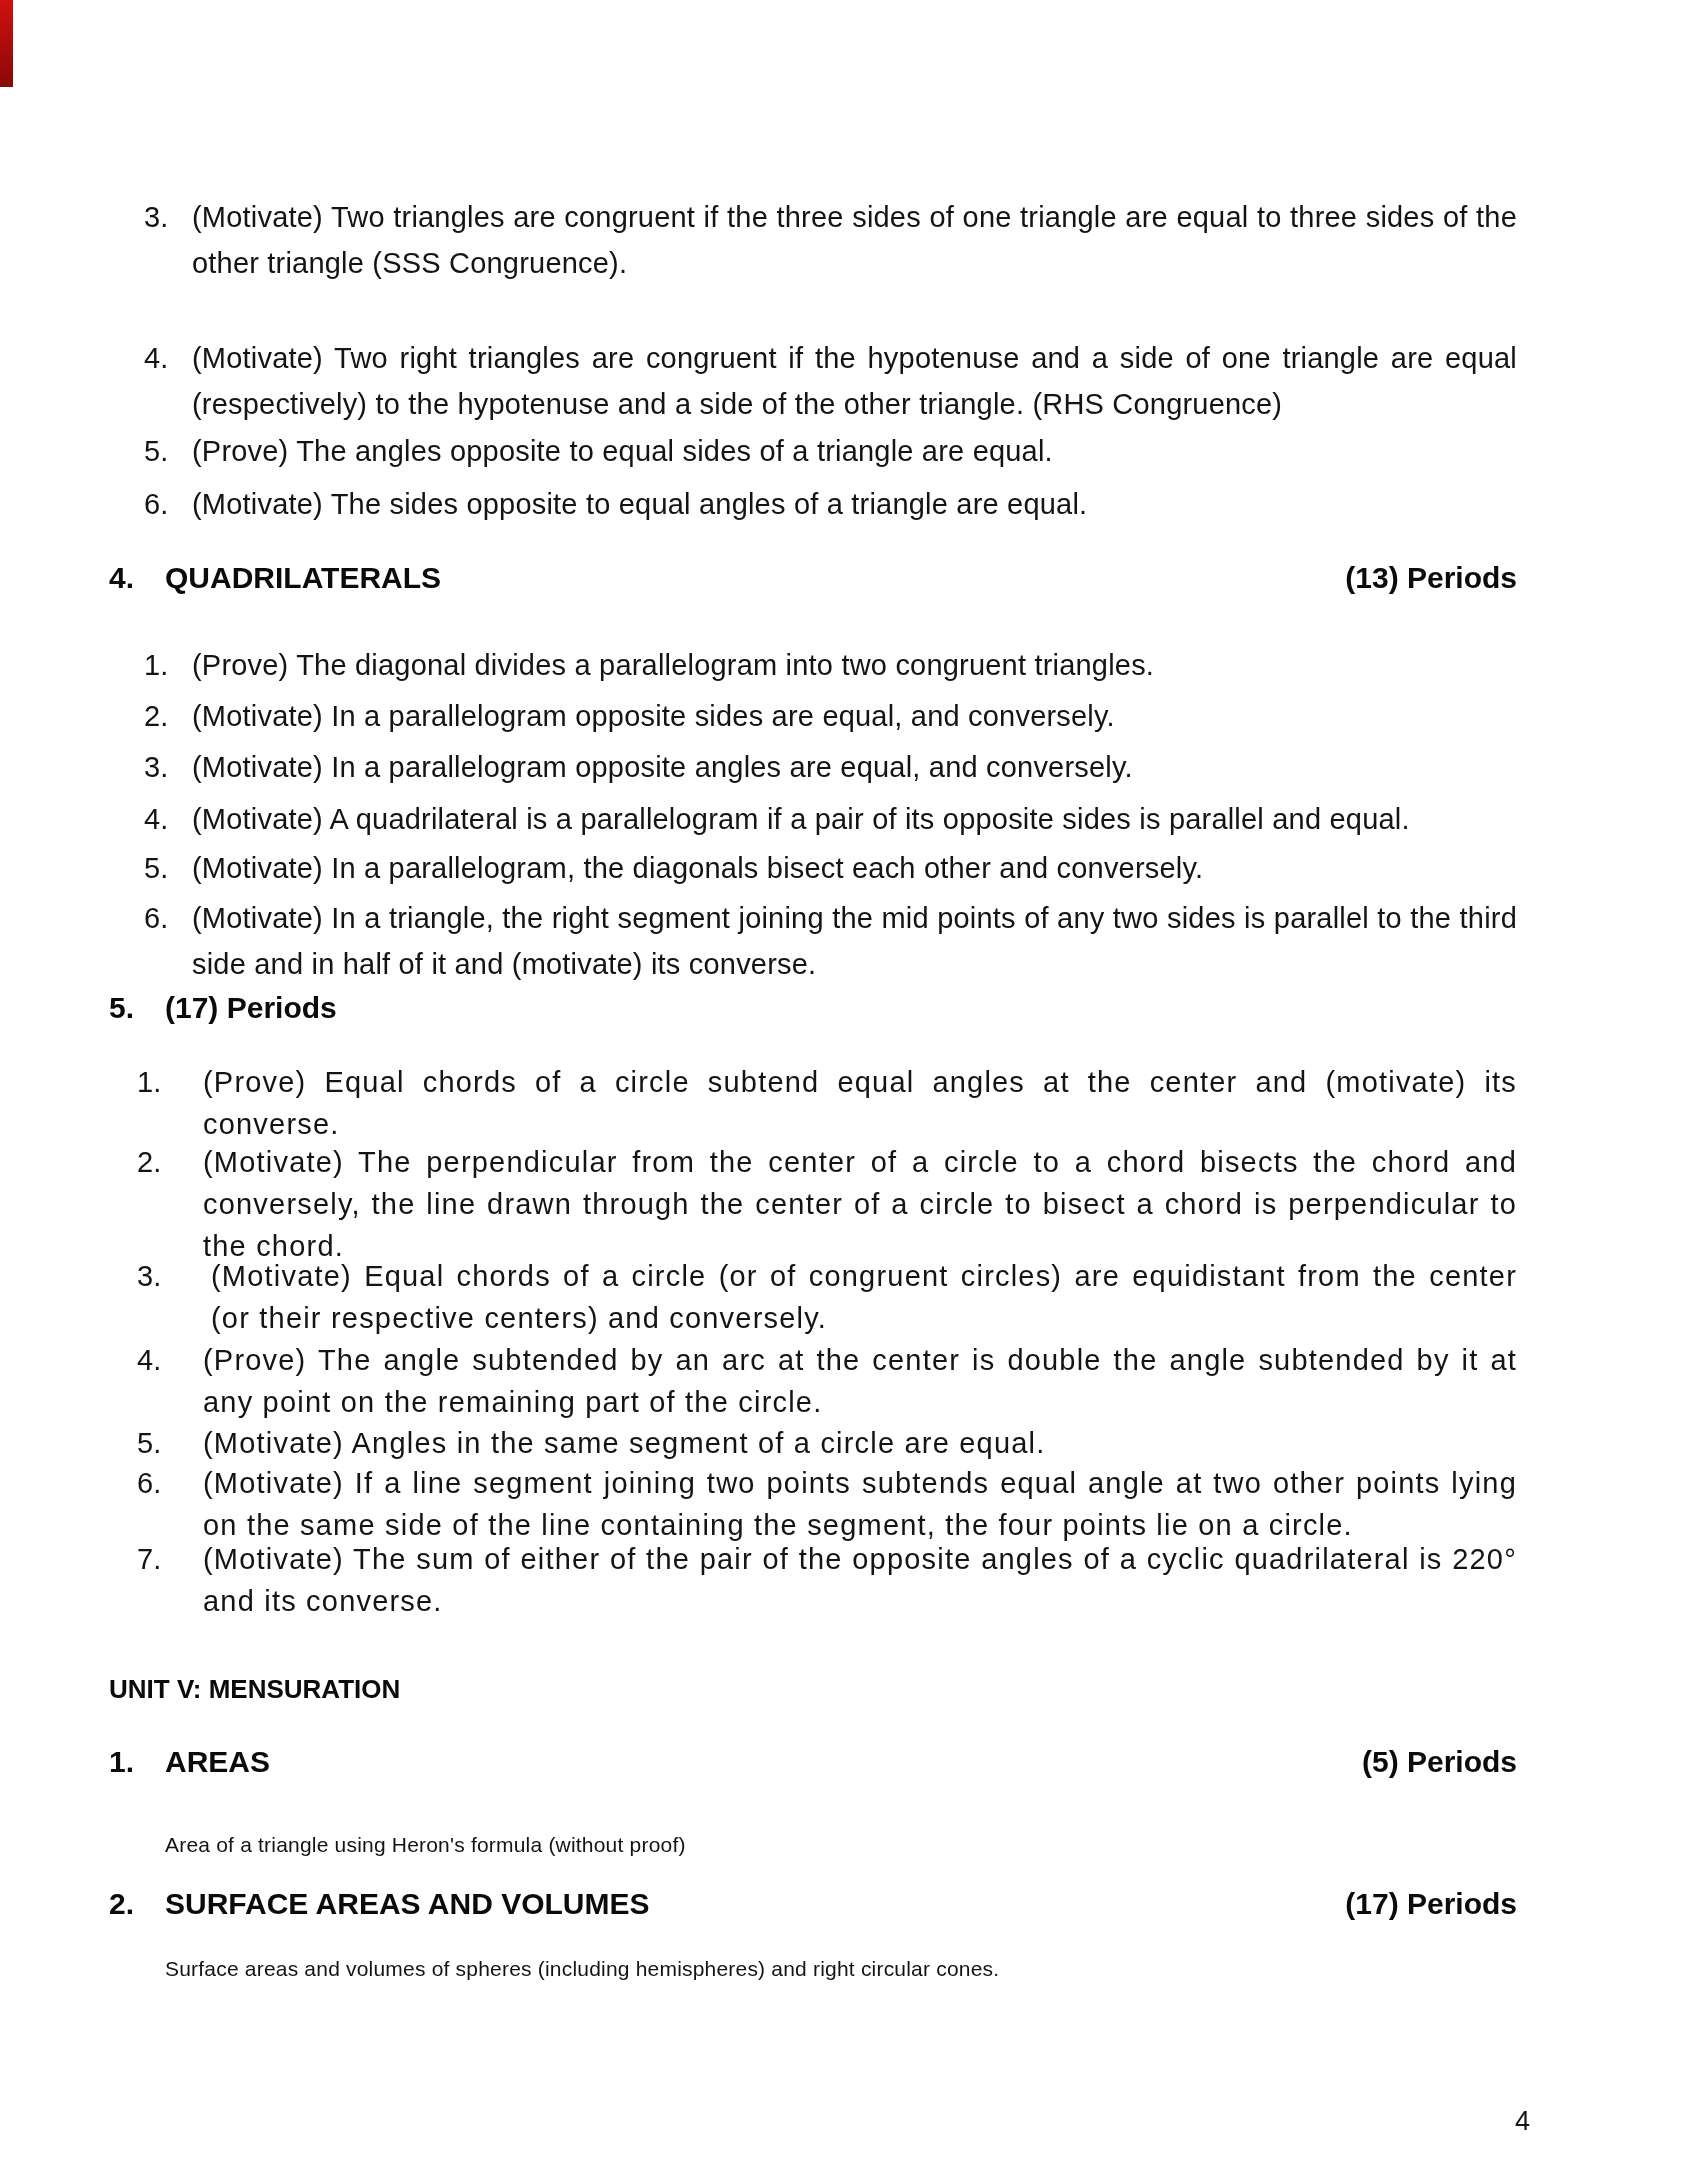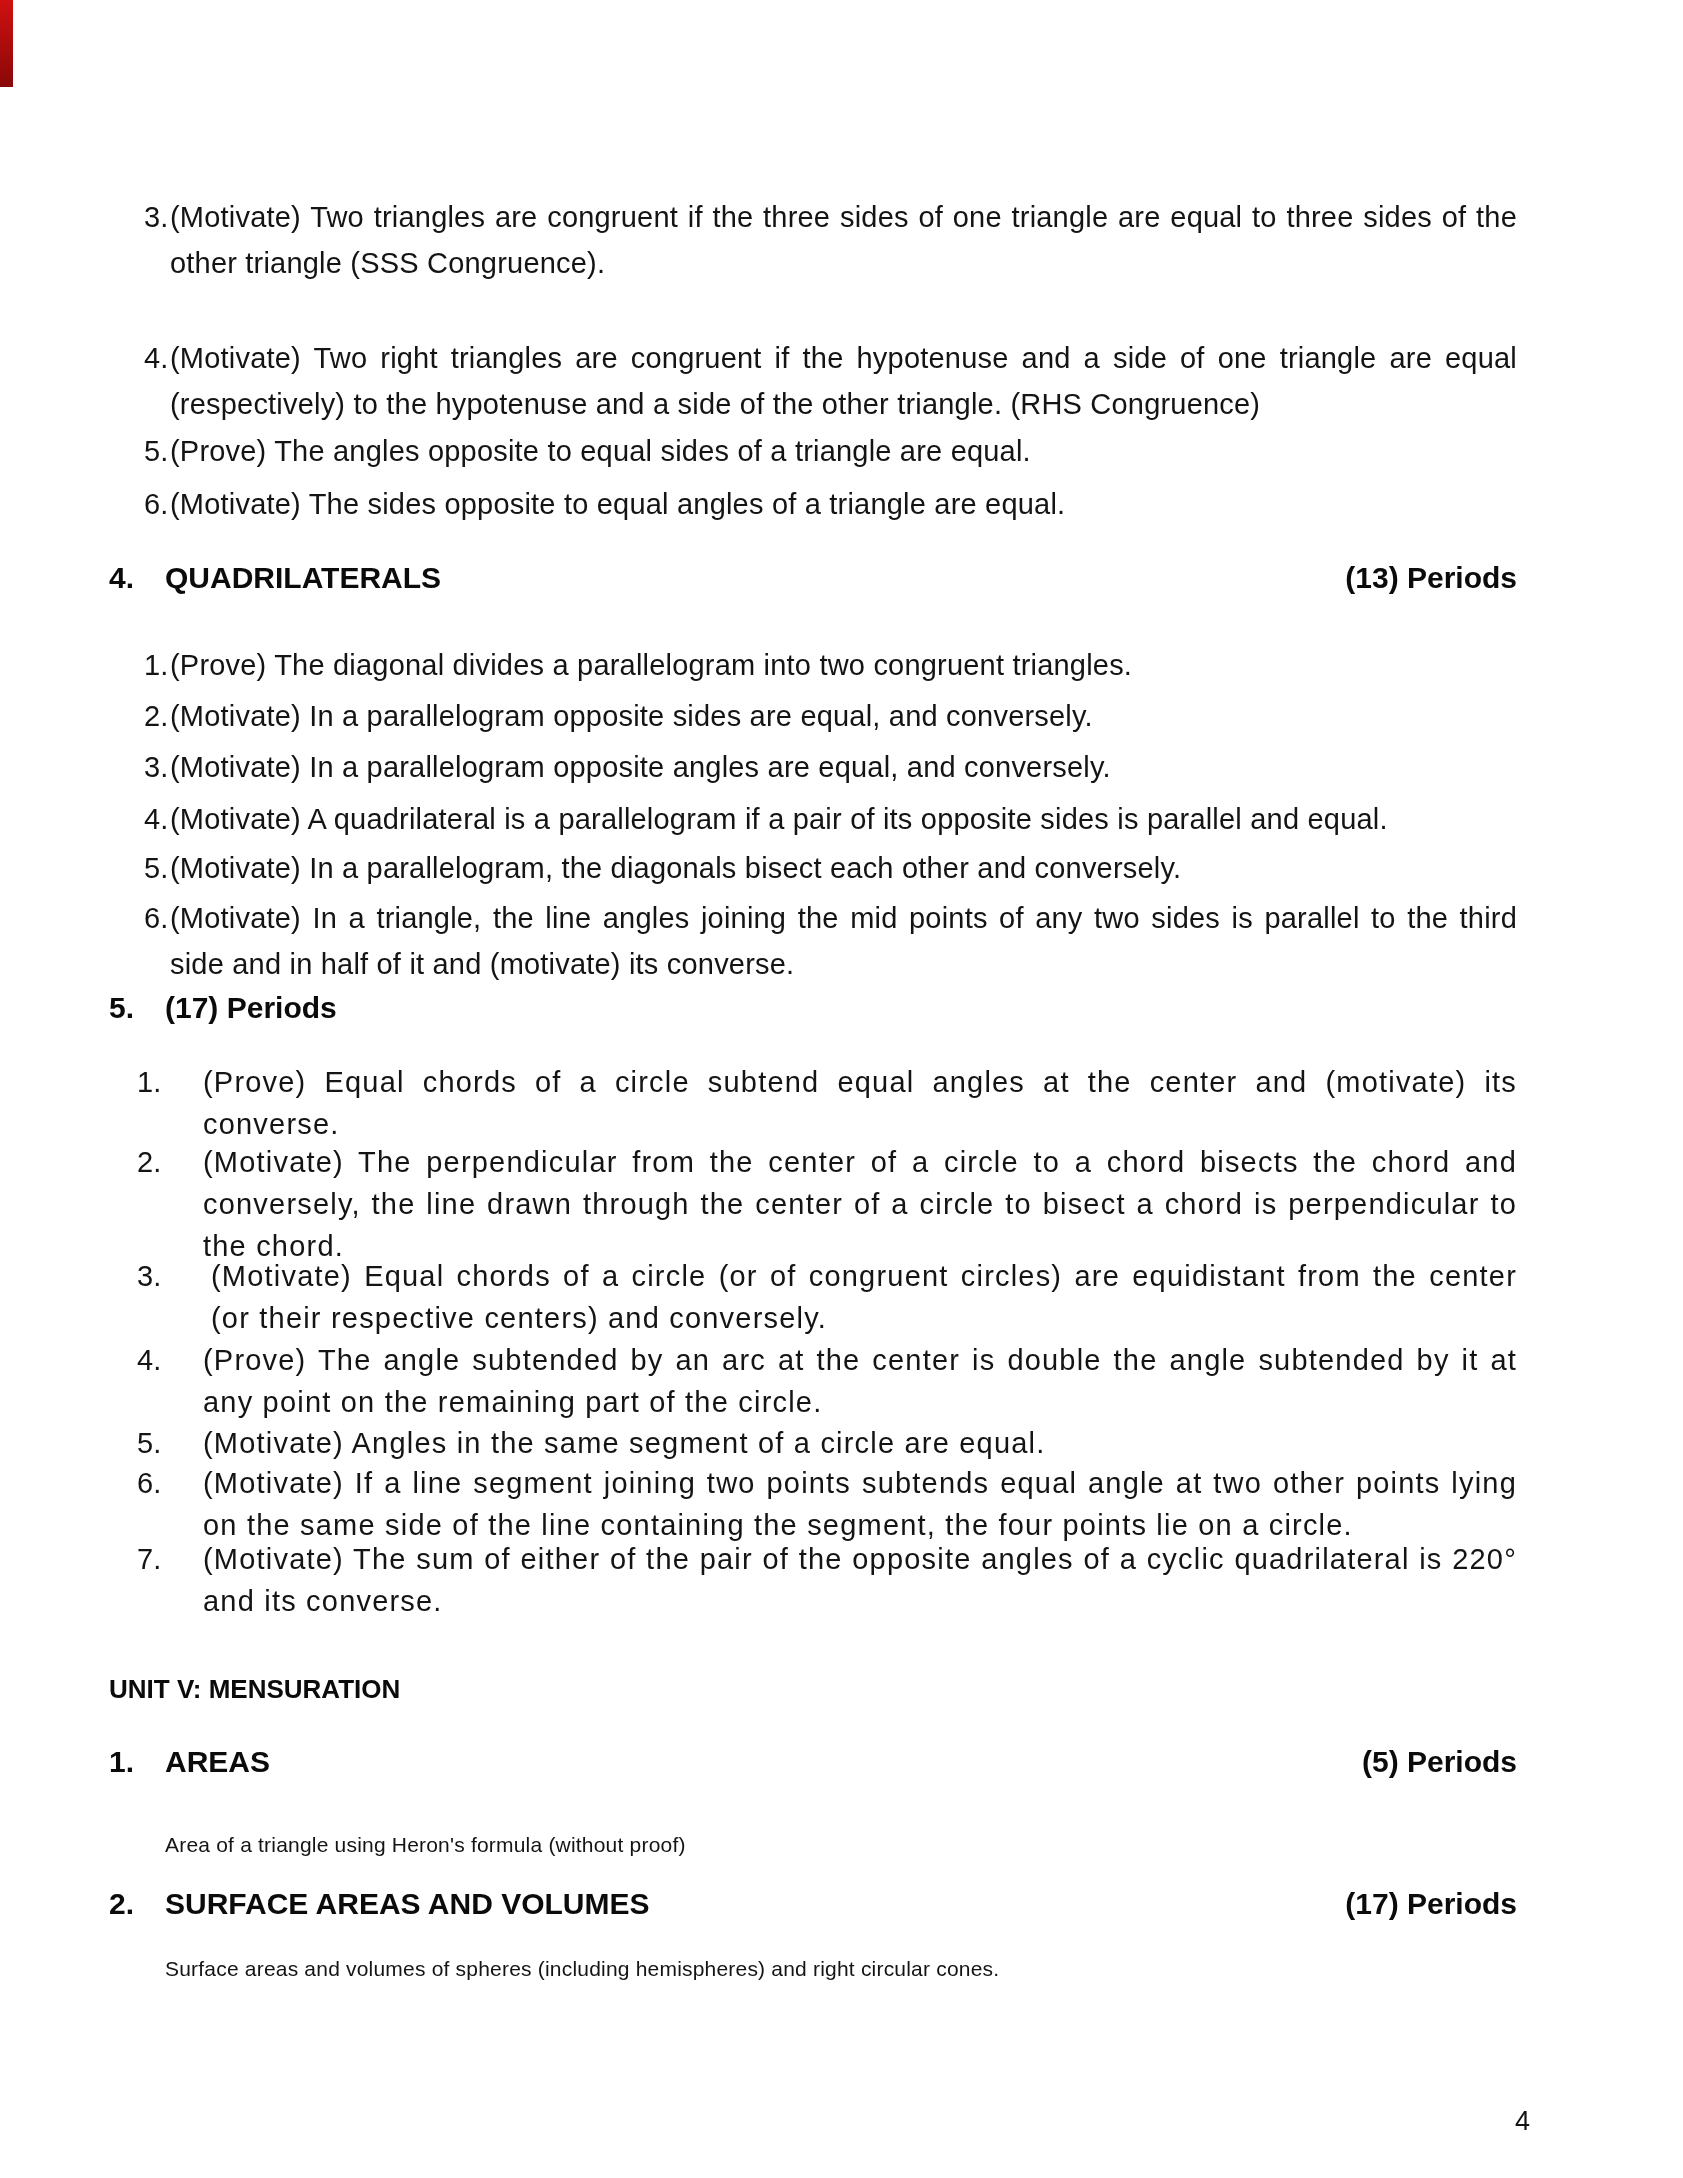--- a/index.html
+++ b/index.html
@@ -16,21 +16,21 @@
     position:absolute; left:0; top:0;
     width:13px; height:87px;
     background:linear-gradient(#d01010,#8a0808);
   }
   
   .li { position:absolute; display:flex; font-size:29px; }
   .li .num { flex:none; }
   .li .txt { flex:1; text-align:justify; }
   .li.t { left:144px; width:1373px; line-height:46px; }
   .li.t .num { width:26px; }
-  .li.t .txt { letter-spacing:0.2px; }
+  .li.t .txt { letter-spacing:0.2px;margin-left:22px; }
   .li.c { left:137px; width:1380px; line-height:42px; }
   .li.c .num { width:22px; }
   .li.c.sp .num { width:30px; }
   .li.c .txt { letter-spacing:1.2px;margin-left:44px; }
   
   .heading {
     position:absolute; left:109px; width:1408px;
     display:flex; align-items:baseline;
     font-weight:700; font-size:30px; line-height:36px; color:#0b0b0b;
   }
@@ -95,21 +95,21 @@
   <div class="li t" style="top:796px">
     <span class="num">4.</span>
     <div class="txt">(Motivate) A quadrilateral is a parallelogram if a pair of its opposite sides is parallel and equal.</div>
   </div>
   <div class="li t" style="top:845px">
     <span class="num">5.</span>
     <div class="txt">(Motivate) In a parallelogram, the diagonals bisect each other and conversely.</div>
   </div>
   <div class="li t" style="top:895px">
     <span class="num">6.</span>
-    <div class="txt">(Motivate) In a triangle, the line angles joining the mid points of any two sides is parallel to the third side and in half of it and (motivate) its converse.</div>
+    <div class="txt">(Motivate) In a triangle, the right segment joining the mid points of any two sides is parallel to the third side and in half of it and (motivate) its converse.</div>
   </div>
 
   <div class="heading" style="top:990px">
     <span class="hnum">5.</span>
     <span class="hperiods">(17) Periods</span>
   </div>
 
   <div class="li c" style="top:1061px">
     <span class="num">1.</span>
     <div class="txt">(Prove) Equal chords of a circle subtend equal angles at the center and (motivate) its converse.</div>

